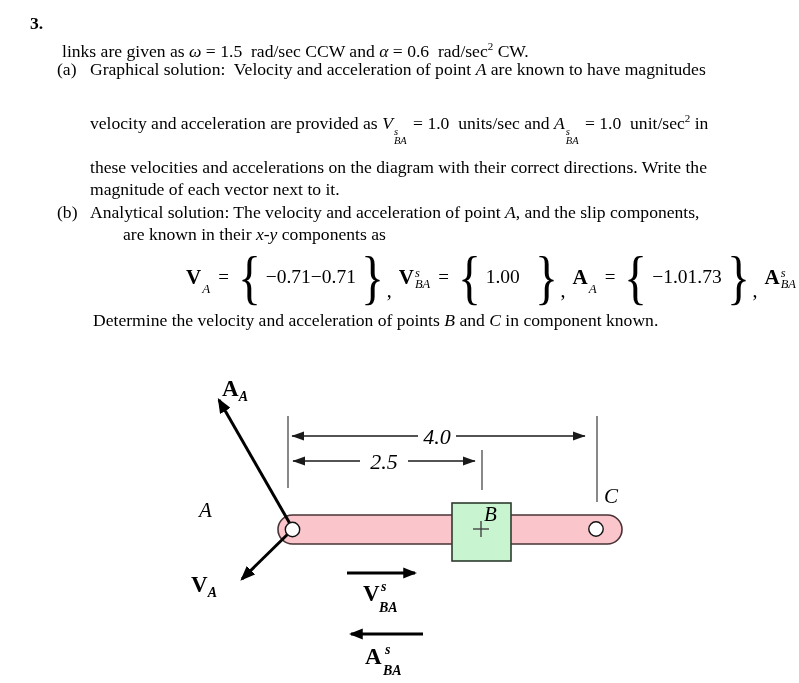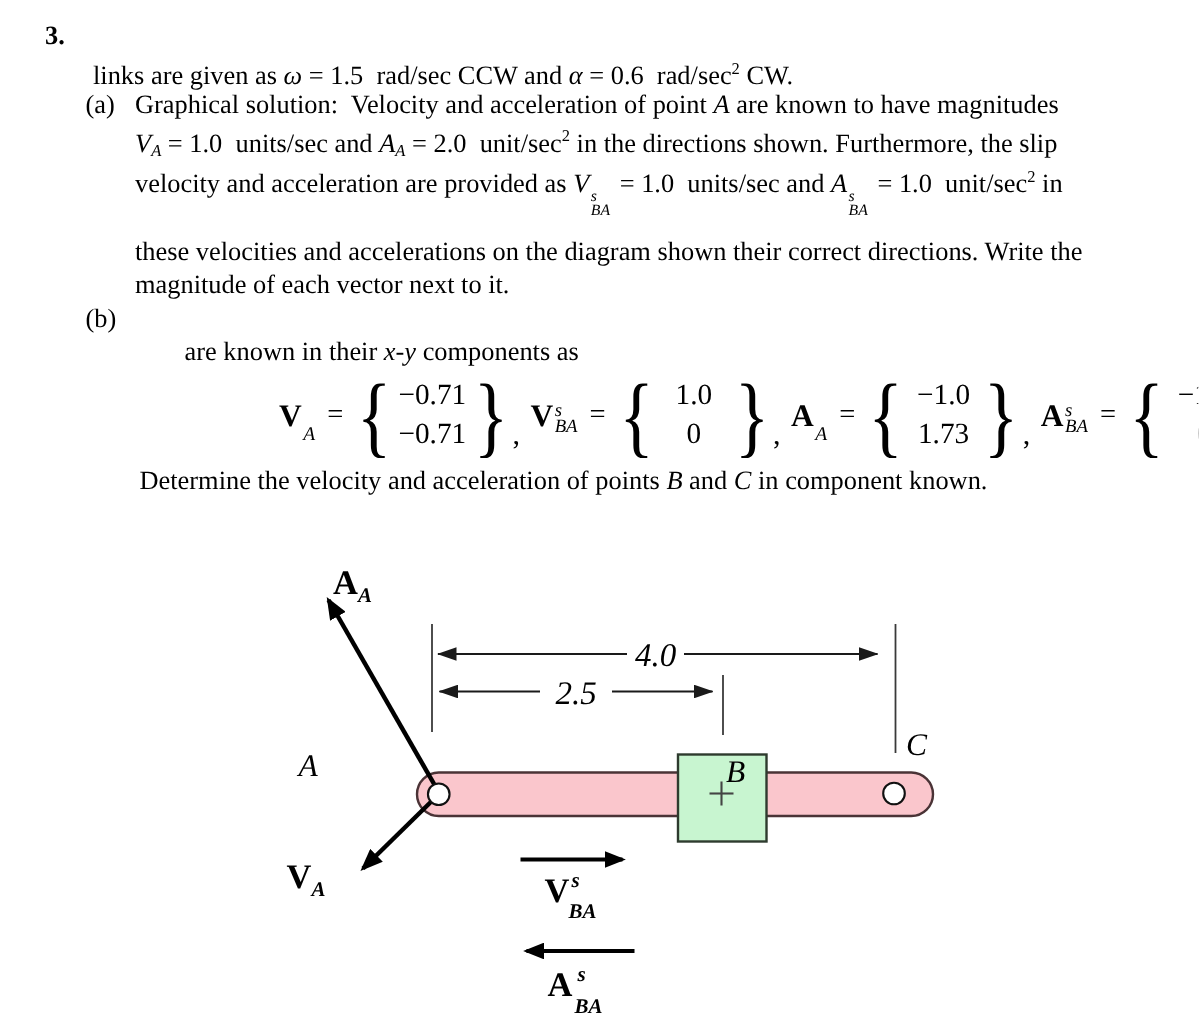--- a/index.html
+++ b/index.html
@@ -19,43 +19,43 @@
   #equation{position:absolute;left:186px;top:245px;height:64px;display:flex;align-items:center;
             font-size:19px;white-space:pre;}
   .eq-vec{display:inline-flex;align-items:center;}
   .eq-name{font-weight:700;font-size:21px;}
   .eq-sub{font-size:13px;font-style:italic;align-self:flex-end;margin:0 2px 6px 1px;}
   .eq-ss{display:inline-flex;flex-direction:column;align-items:flex-start;font-size:12.5px;
          line-height:0.92;font-style:italic;margin:0 2px 0 1px;transform:translateY(2px);}
   .eq-eq{margin:0 6px;font-size:19px;}
   .mat{display:inline-flex;align-items:center;}
   .brace{font-size:60px;line-height:0.85;font-weight:400;transform:scaleX(0.8);}
-  .mcol{display:inline-flex;flex-direction:column;align-items:center;font-size:19.5px;
+  .mcol{display:inline-flex;flex-direction:row;align-items:center;font-size:19.5px;
         line-height:26px;padding:0 2px;min-width:44px;text-align:right;}
   .comma{font-size:20px;align-self:flex-end;margin:0 7px 7px 0;}
   
   .sPt{font-family:"Liberation Serif",serif;font-style:italic;font-size:21px;}
   .sDim{font-family:"Liberation Serif",serif;font-style:italic;font-size:22px;}
   .sVec{font-family:"Liberation Serif",serif;font-weight:700;font-size:23px;}
   .sVs{font-family:"Liberation Serif",serif;font-weight:700;font-style:italic;font-size:14px;}
 </style>
 </head>
 <body>
 
 <div class="page">
 
   <div class="tline marker" id="num" style="left:30px;top:12px;font-weight:700">3.</div>
   <div class="tline" style="left:62px;top:35px"><span class="f-n">links are given as </span><span class="f-i">ω</span><span class="f-n"> = 1.5  rad/sec CCW and </span><span class="f-i">α</span><span class="f-n"> = 0.6  rad/sec</span><span class="f-sup">2</span><span class="f-n"> CW.</span></div>
   <div class="tline marker" style="left:57px;top:58px">(a)</div>
   <div class="tline" style="left:90px;top:58px"><span class="f-b">Graphical solution</span><span class="f-n">:  Velocity and acceleration of point </span><span class="f-i">A</span><span class="f-n"> are known to have magnitudes</span></div>
-  <div class="tline" style="left:90px;top:80px"><span class="f-i">V</span><span class="f-subi">A</span><span class="f-n"> = 1.0  units/sec and </span><span class="f-i">A</span><span class="f-subi">A</span><span class="f-n"> = 2.0  unit/sec</span><span class="f-sup">2</span><span class="f-n"> in the directions shown. Furthermore, the slip</span></div>
   <div class="tline" style="left:90px;top:107px"><span class="f-n">velocity and acceleration are provided as </span><span class="f-i">V</span><span class="ss"><span>s</span><span>BA</span></span><span class="f-n"> = 1.0  units/sec and </span><span class="f-i">A</span><span class="ss"><span>s</span><span>BA</span></span><span class="f-n"> = 1.0  unit/sec</span><span class="f-sup">2</span><span class="f-n"> in</span></div>
-  <div class="tline" style="left:90px;top:156px"><span class="f-n">these velocities and accelerations on the diagram shown their correct directions. Write the</span></div>
+  <div class="tline" style="left:90px;top:156px"><span class="f-n">these velocities and accelerations on the diagram with their correct directions. Write the</span></div>
   <div class="tline" style="left:90px;top:178px"><span class="f-n">magnitude of each vector next to it.</span></div>
   <div class="tline marker" style="left:57px;top:201px">(b)</div>
+  <div class="tline" style="left:90px;top:201px"><span class="f-b">Analytical solution</span><span class="f-n">: The velocity and acceleration of point </span><span class="f-i">A</span><span class="f-n">, and the slip components,</span></div>
   <div class="tline" style="left:123px;top:223px"><span class="f-n">are known in their </span><span class="f-i">x</span><span class="f-n">-</span><span class="f-i">y</span><span class="f-n"> components as</span></div>
 
   <div id="equation"><span class="eq-vec"><span class="eq-name">V</span><span class="eq-sub">A</span><span class="eq-eq">=</span><span class="mat"><span class="brace">{</span><span class="mcol"><span>−0.71</span><span>−0.71</span></span><span class="brace">}</span></span></span><span class="comma">,</span><span class="eq-vec"><span class="eq-name">V</span><span class="eq-ss"><span>s</span><span>BA</span></span><span class="eq-eq">=</span><span class="mat"><span class="brace">{</span><span class="mcol"><span>1.0</span><span>0</span></span><span class="brace">}</span></span></span><span class="comma">,</span><span class="eq-vec"><span class="eq-name">A</span><span class="eq-sub">A</span><span class="eq-eq">=</span><span class="mat"><span class="brace">{</span><span class="mcol"><span>−1.0</span><span>1.73</span></span><span class="brace">}</span></span></span><span class="comma">,</span><span class="eq-vec"><span class="eq-name">A</span><span class="eq-ss"><span>s</span><span>BA</span></span><span class="eq-eq">=</span><span class="mat"><span class="brace">{</span><span class="mcol"><span>−1.0</span><span>0</span></span></span></span></div>
 
   <div class="tline" style="left:93px;top:309px"><span class="f-n">Determine the velocity and acceleration of points </span><span class="f-i">B</span><span class="f-n"> and </span><span class="f-i">C</span><span class="f-n"> in component known.</span></div>
 
   <svg width="799" height="683" viewBox="0 0 799 683" style="position:absolute;left:0;top:0" xmlns="http://www.w3.org/2000/svg">
     <defs>
       <marker id="mv" markerWidth="5" markerHeight="4" refX="4.2" refY="2" orient="auto" markerUnits="strokeWidth">
         <path d="M0,0L5,2L0,4z" fill="#000"></path>

